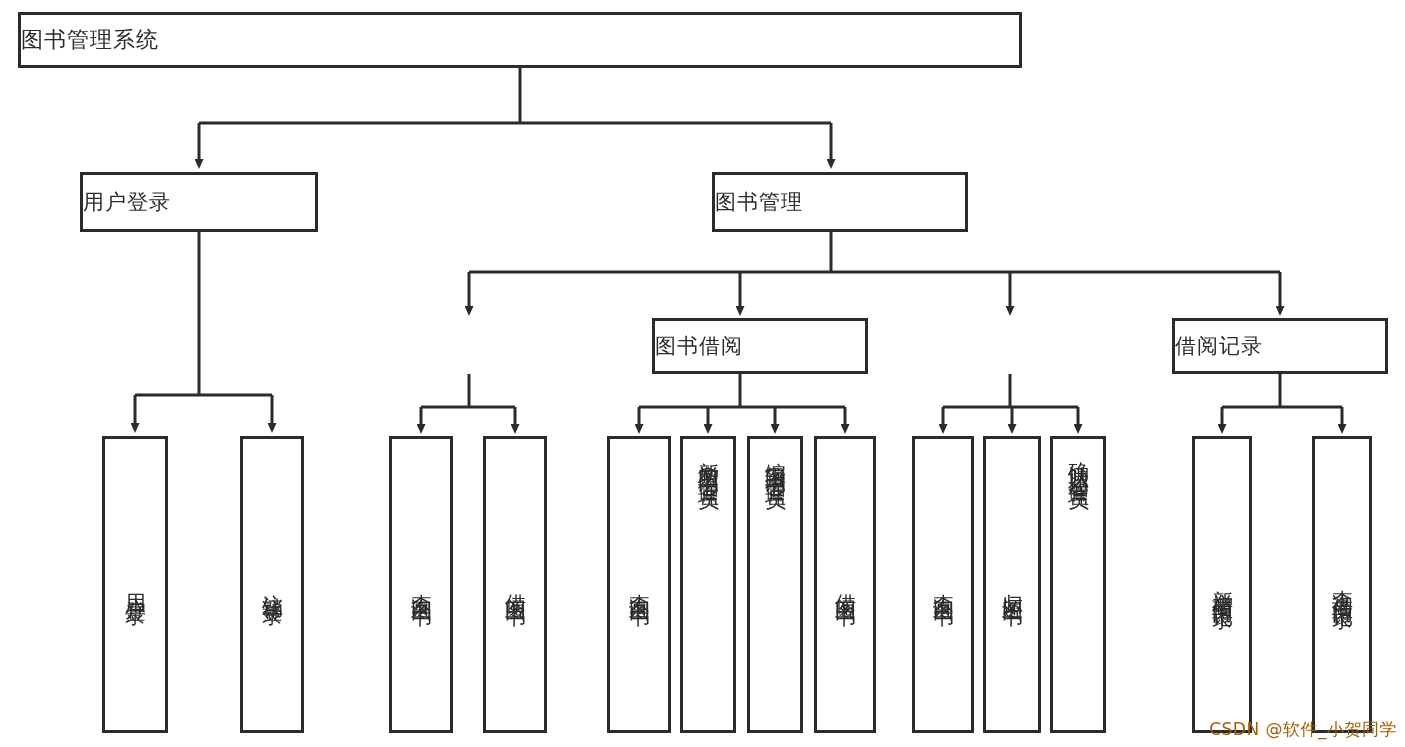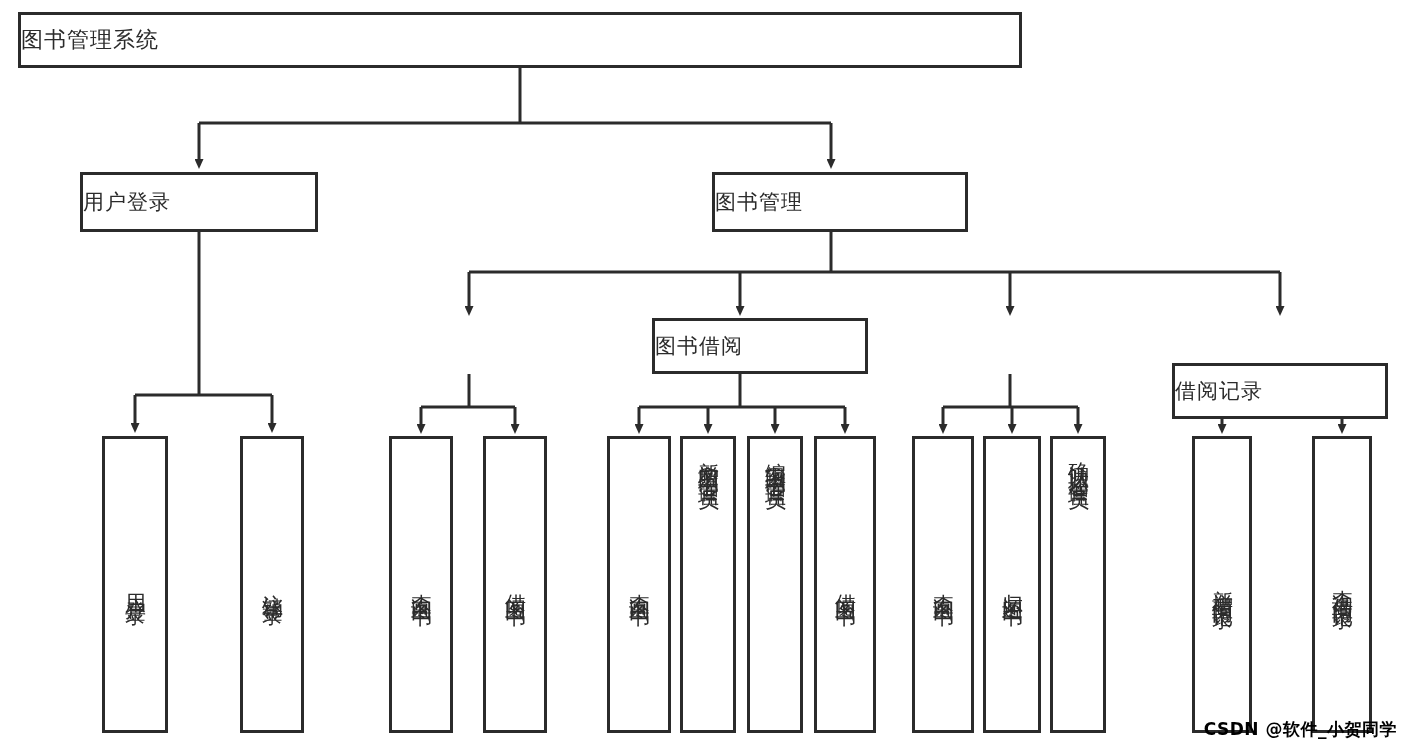--- a/index.html
+++ b/index.html
@@ -57,25 +57,24 @@
   }
   .node.vertical.centered {
     align-items: center;
     padding-top: 0;
   }
   #watermark {
     position: absolute;
     right: 8px;
     bottom: 6px;
     font-size: 17px;
-    color: #000000;
+    color: #a16207;
     letter-spacing: 0.5px;
     white-space: nowrap;
     user-select: none;
-    font-weight: bold;
   }
 </style>
 </head>
 <body>
 
 <div id="canvas">
 
   <svg class="edges" viewBox="0 0 1405 747" xmlns="http://www.w3.org/2000/svg">
     <defs>
       <marker id="arrow" markerWidth="10" markerHeight="9" refX="1" refY="4.5" orient="auto" markerUnits="userSpaceOnUse">
@@ -133,21 +132,21 @@
   <div class="node" style="left:80px; top:172px; width:238px; height:60px;">
     <span class="label">用户登录</span>
   </div>
   <div class="node" style="left:712px; top:172px; width:256px; height:60px;">
     <span class="label">图书管理</span>
   </div>
 
   <div class="node" style="left:632px; top:318px; width:216px; height:56px;margin-left:20px;">
     <span class="label">图书借阅</span>
   </div>
-  <div class="node" style="left:1172px; top:318px; width:216px; height:56px;margin-top:45px;">
+  <div class="node" style="left:1172px; top:318px; width:216px; height:56px;">
     <span class="label">借阅记录</span>
   </div>
 
   <div class="node vertical centered" style="left:102px; top:436px; width:66px; height:297px;">
     <span class="label">用户登录</span>
   </div>
   <div class="node vertical centered" style="left:240px; top:436px; width:64px; height:297px;">
     <span class="label">注销登录</span>
   </div>
   <div class="node vertical centered" style="left:389px; top:436px; width:64px; height:297px;">

